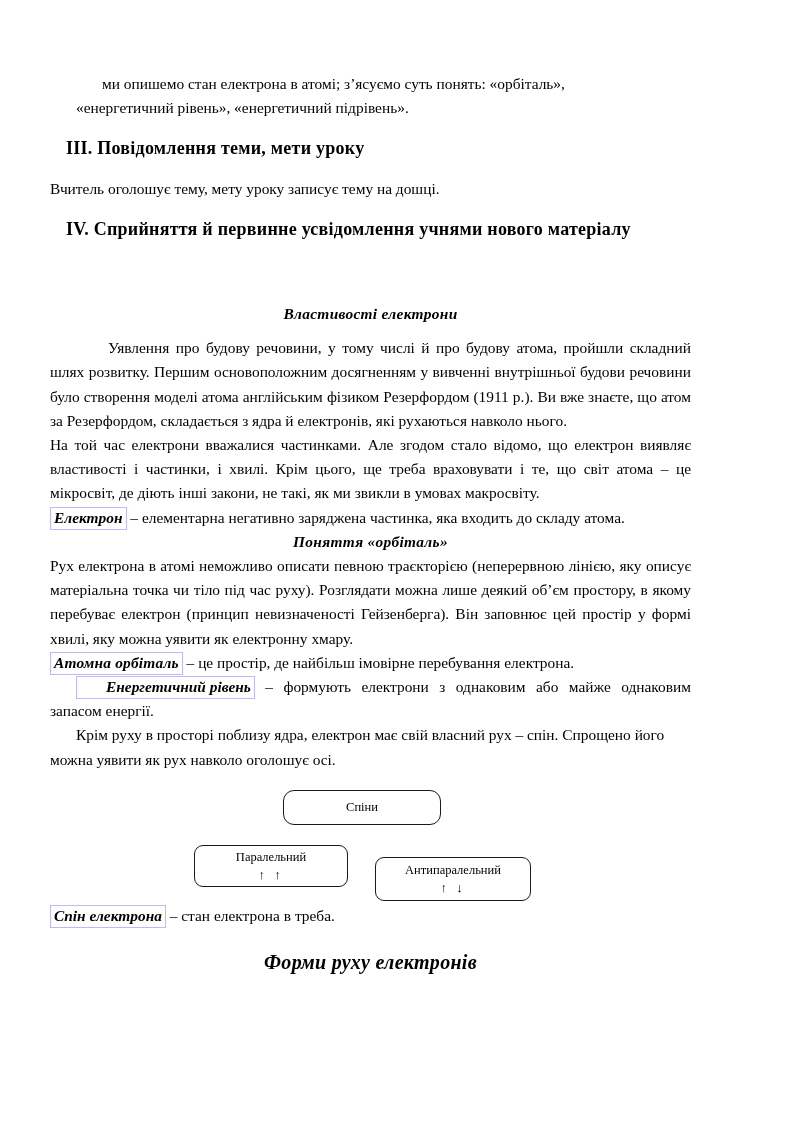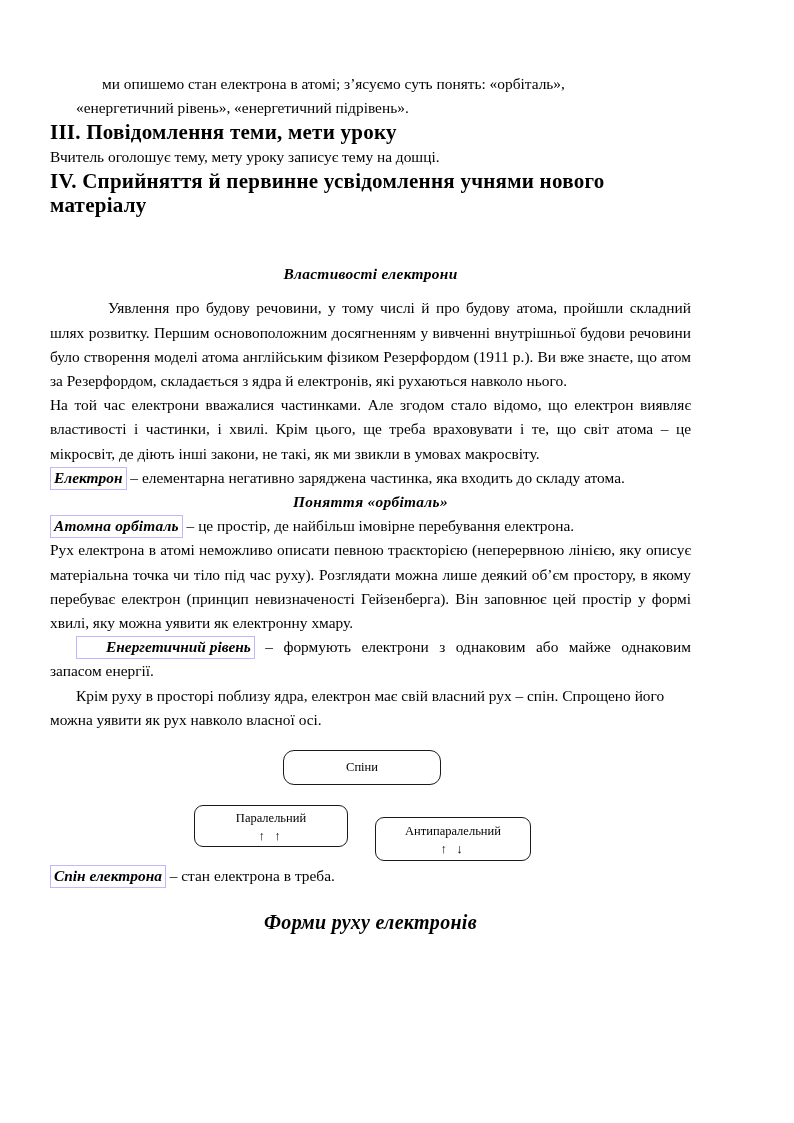--- a/index.html
+++ b/index.html
@@ -39,24 +39,24 @@
   .indent-hang {
     margin-left: 26px;
   }
   .indent-first {
     text-indent: 58px;
   }
   .indent-first-sm {
     text-indent: 26px;
   }
   .bold-head {
-    font-size: 21px;
+    font-size: 18px;
     line-height: 24.2px;
     font-weight: bold;
-    margin: 0;
+    margin: 16px;
     letter-spacing: 0.25px;
   }
   .section-title {
     font-size: 15.4px;
     line-height: 24.2px;
     font-weight: bold;
     font-style: italic;
     text-align: center;
     margin: 0;
     letter-spacing: 0.3px;
@@ -151,31 +151,31 @@
   <p class="para indent-first">Уявлення про будову речовини, у тому числі й про будову атома, пройшли складний шлях розвитку. Першим основоположним досягненням у вивченні внутрішньої будови речовини було створення моделі атома англійським фізиком Резерфордом (1911 р.). Ви вже знаєте, що атом за Резерфордом, складається з ядра й електронів, які рухаються навколо нього.</p>
 
   <p class="para">На той час електрони вважалися частинками. Але згодом стало відомо, що електрон виявляє властивості і частинки, і хвилі.  Крім цього, ще треба враховувати і те, що світ атома – це мікросвіт, де діють інші закони, не такі, як ми звикли в умовах макросвіту.</p>
 
   <p class="para">
     <span class="term">Електрон</span><span> – елементарна негативно заряджена частинка, яка входить до складу атома.</span>
   </p>
 
   <p class="section-title">Поняття «орбіталь»</p>
 
+  <p class="para">Рух електрона в атомі неможливо описати певною траєкторією (неперервною лінією, яку описує матеріальна точка чи тіло під час руху). Розглядати можна лише деякий об’єм простору, в якому перебуває електрон (принцип невизначеності Гейзенберга). Він заповнює цей простір у формі хвилі, яку можна уявити як електронну хмару.</p>
+
   <p class="para">
     <span class="term term-wide">Атомна  орбіталь</span><span> – це простір, де найбільш імовірне перебування електрона.</span>
   </p>
-
-  <p class="para">Рух електрона в атомі неможливо описати певною траєкторією (неперервною лінією, яку описує матеріальна точка чи тіло під час руху). Розглядати можна лише деякий об’єм простору, в якому перебуває електрон (принцип невизначеності Гейзенберга). Він заповнює цей простір у формі хвилі, яку можна уявити як електронну хмару.</p>
 
   <p class="para indent-first-sm">
     <span class="term">Енергетичний рівень</span><span> – формують електрони з однаковим або майже однаковим запасом енергії.</span>
   </p>
 
-  <p class="para-left indent-first-sm">Крім руху в просторі поблизу ядра, електрон має свій власний рух – спін. Спрощено його можна уявити як рух навколо власної осі.</p>
+  <p class="para-left indent-first-sm">Крім руху в просторі поблизу ядра, електрон має свій власний рух – спін. Спрощено його можна уявити як рух навколо оголошує осі.</p>
 
   <div class="diagram">
     <div class="dbox" id="box-spins">
       <span class="lbl">Спіни</span>
     </div>
     <div class="dbox" id="box-parallel">
       <span class="lbl">Паралельний</span>
       <span class="arrows">↑ ↑</span>
     </div>
     <div class="dbox" id="box-antiparallel">

